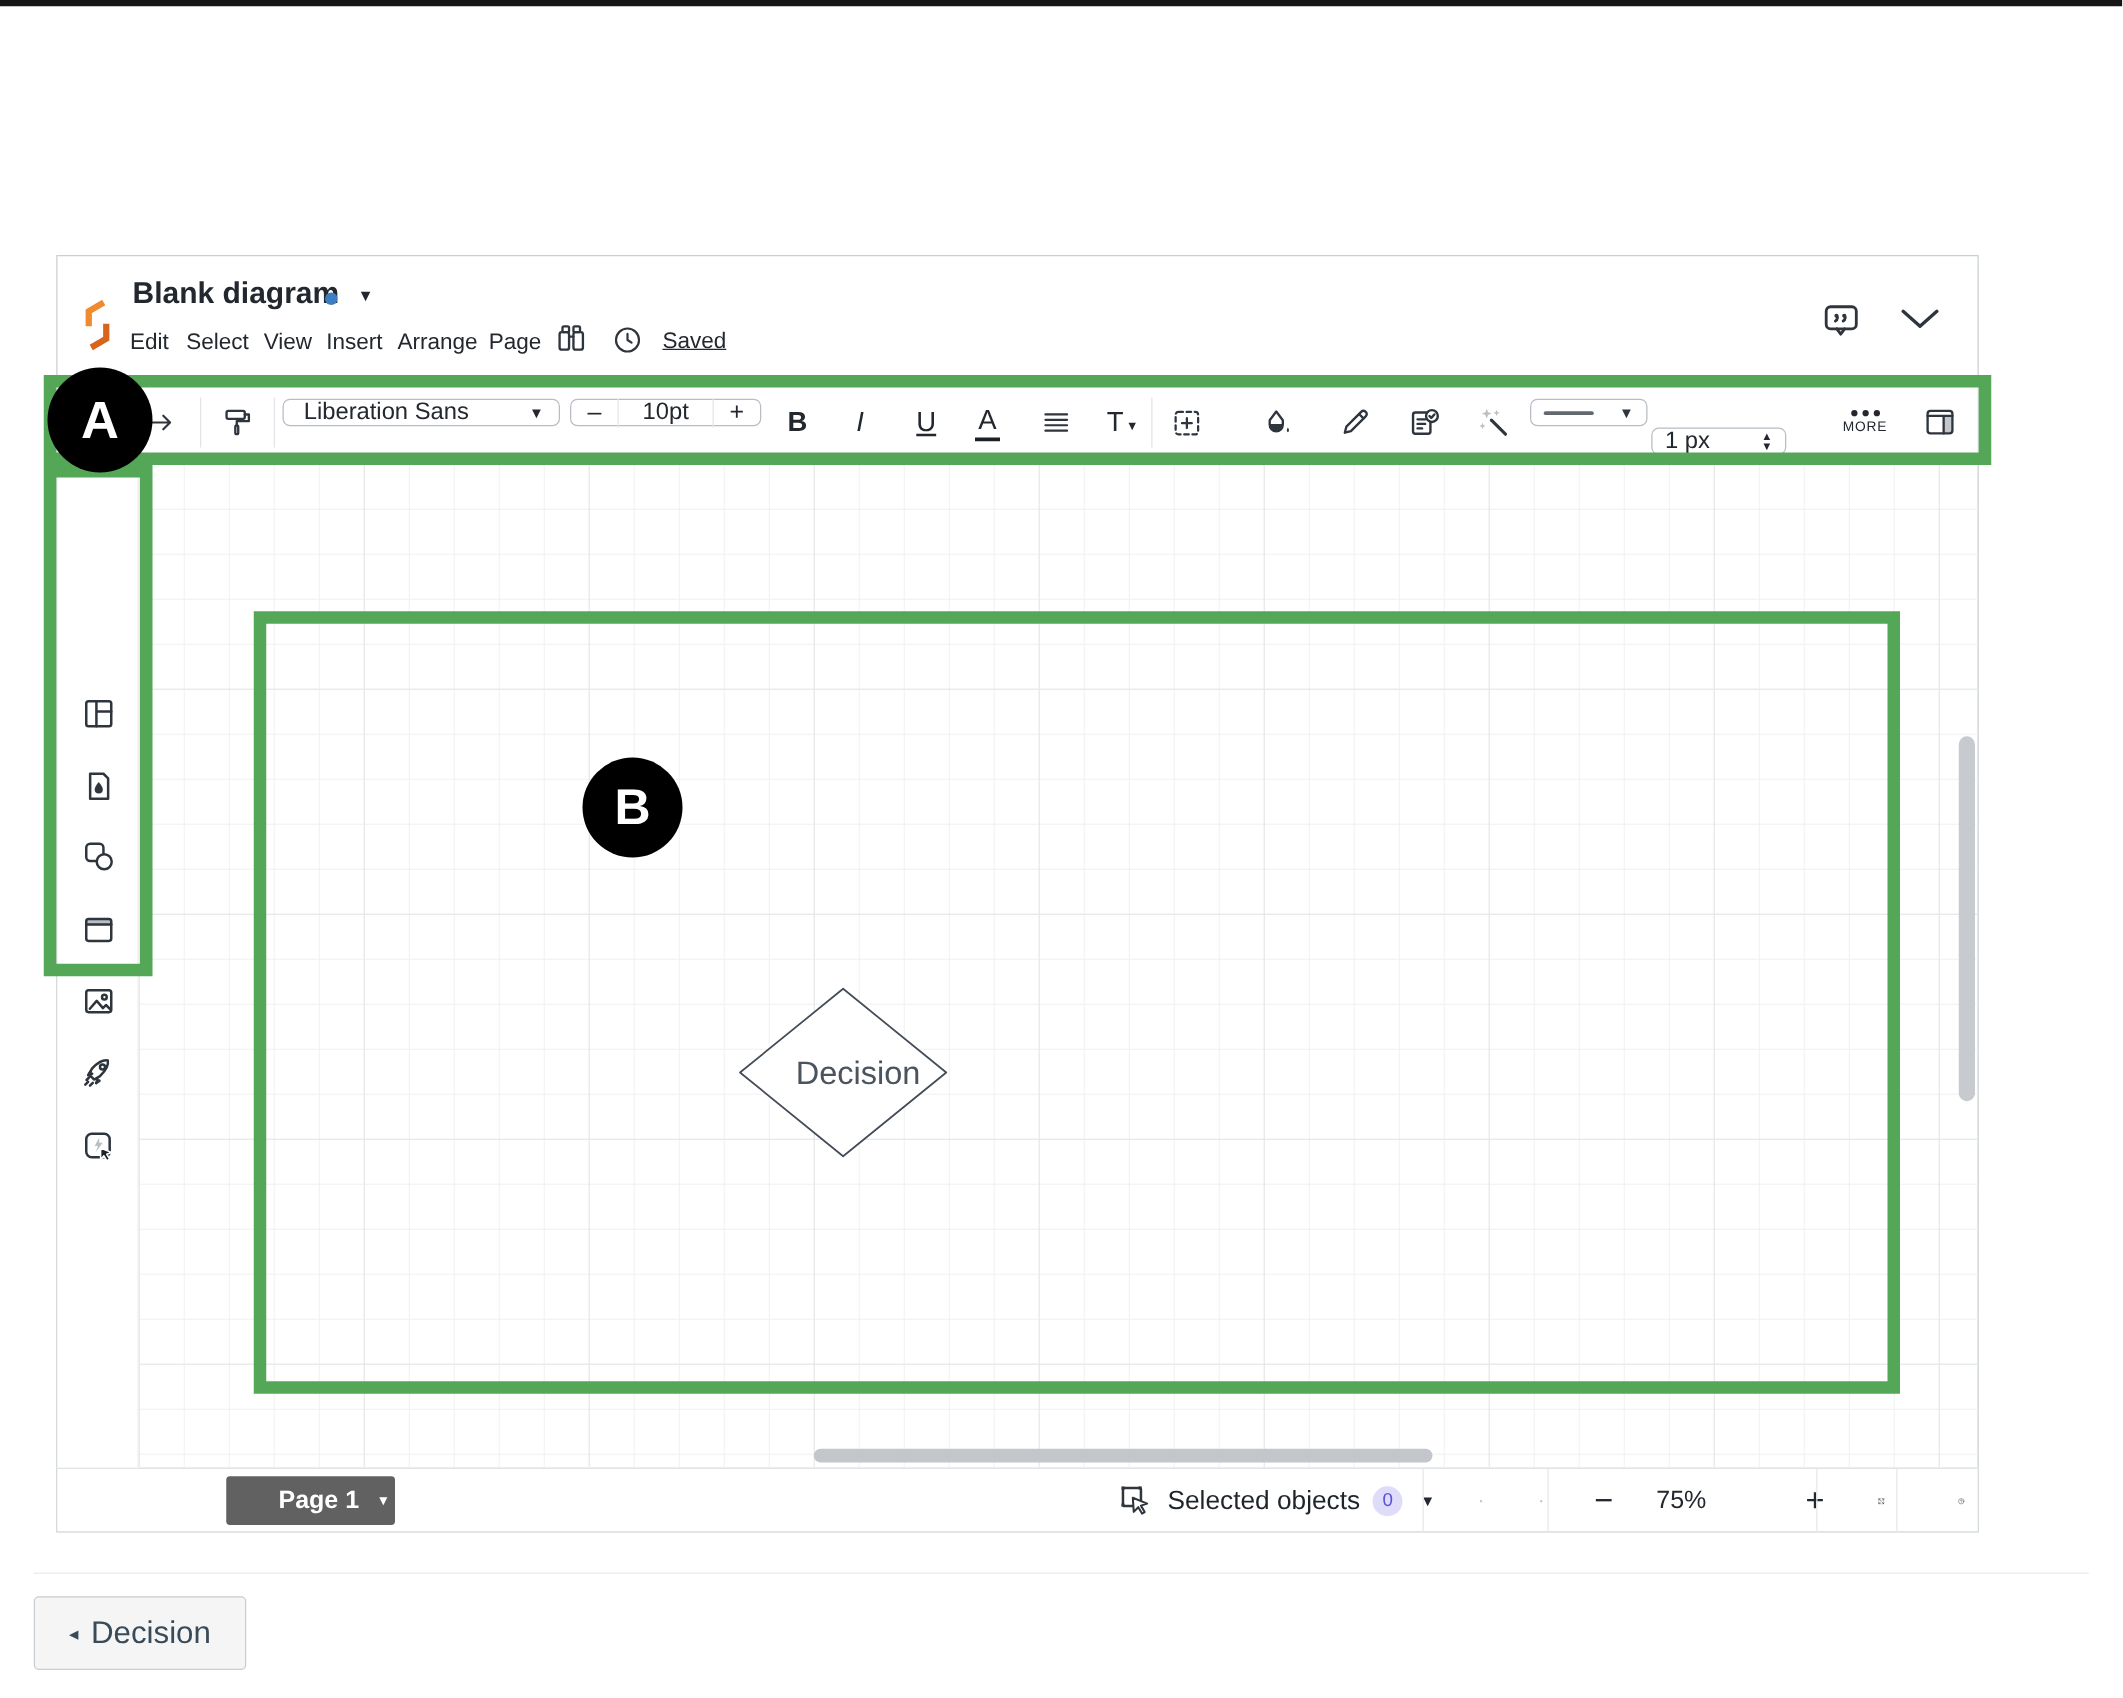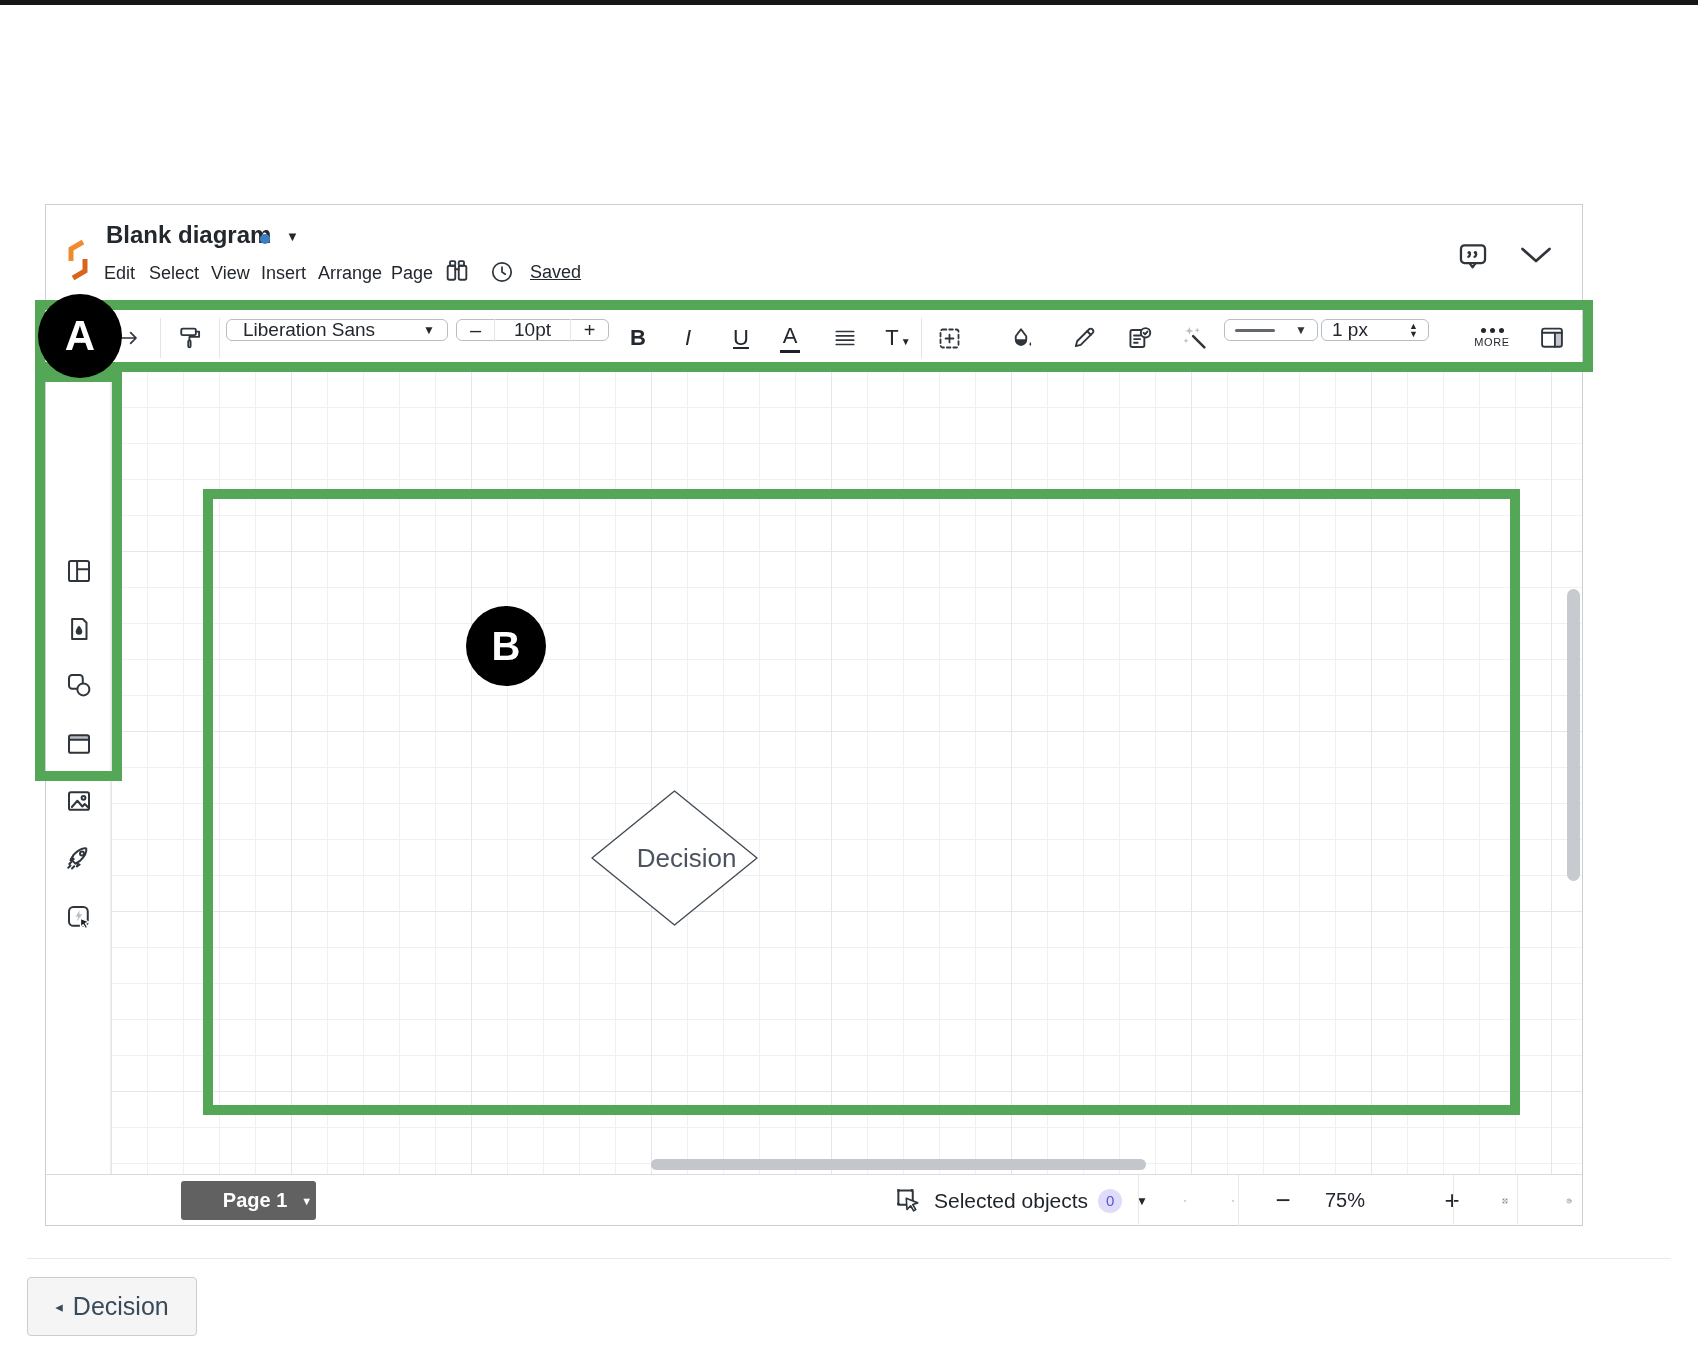--- a/index.html
+++ b/index.html
@@ -53,21 +53,21 @@
   .b-bold{left:575px;font-weight:700;}
   .i-italic{left:625px;font-style:italic;}
   .u-under{left:678px;text-decoration:underline;}
   .a-color{left:727px;flex-direction:column;}
   .a-color .bar{width:20px;height:3px;background:#1d2126;margin-top:1px;}
   .t-style{left:832px;width:40px;}
   .t-style .sm{font-size:10px;margin-left:2px;margin-top:6px;}
   .line-box{left:1178px;width:94px;padding:0 10px;}
   .line-swatch{width:40px;height:3px;background:#63686e;border-radius:2px;}
   .line-box .caret{margin-left:auto;font-size:12px;}
-  .width-box{left:1275px;width:108px;padding:0 10px;font-size:19px;color:#23272e;justify-content:space-between;}
+  .width-box{left:1275px;width:108px;padding:0 10px;font-size:19px;color:#23272e;justify-content:space-between;margin-top:23px;}
   .spin{display:flex;flex-direction:column;line-height:8px;font-size:9px;color:#23272e;}
   .more-ctl{left:1414px;width:64px;flex-direction:column;color:#23272e;}
   .more-dots{display:flex;gap:4px;margin-bottom:3px;}
   .more-dots i{width:5px;height:5px;border-radius:50%;background:#23272e;}
   .more-lbl{font-size:11px;letter-spacing:.6px;}
 
   
   .dock{position:absolute;left:0;top:166px;width:65px;height:803px;background:#fff;border-right:1px solid #ececec;z-index:3;}
   .dock .dic{position:absolute;left:18px;width:30px;height:30px;}
 

